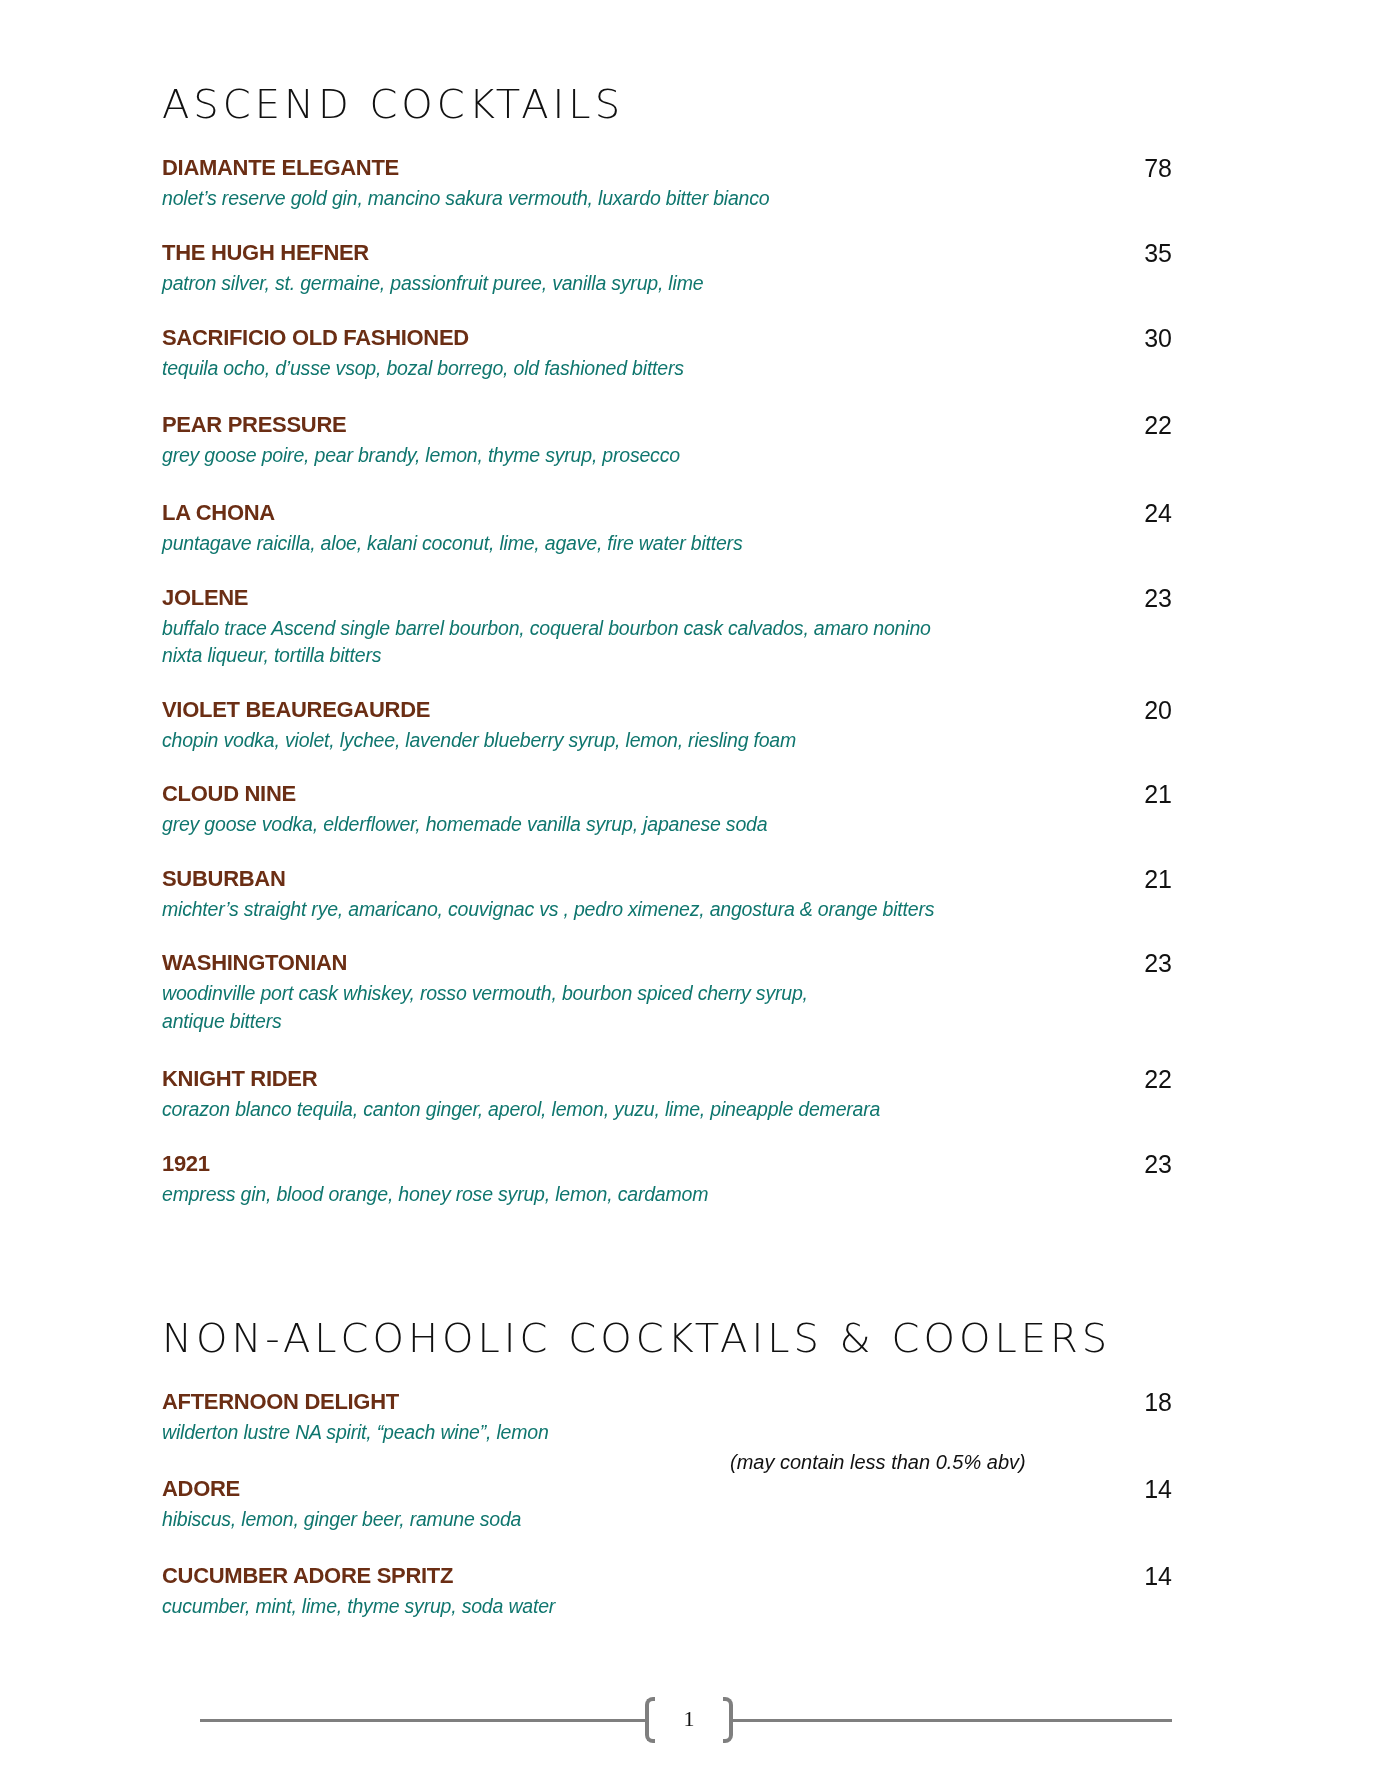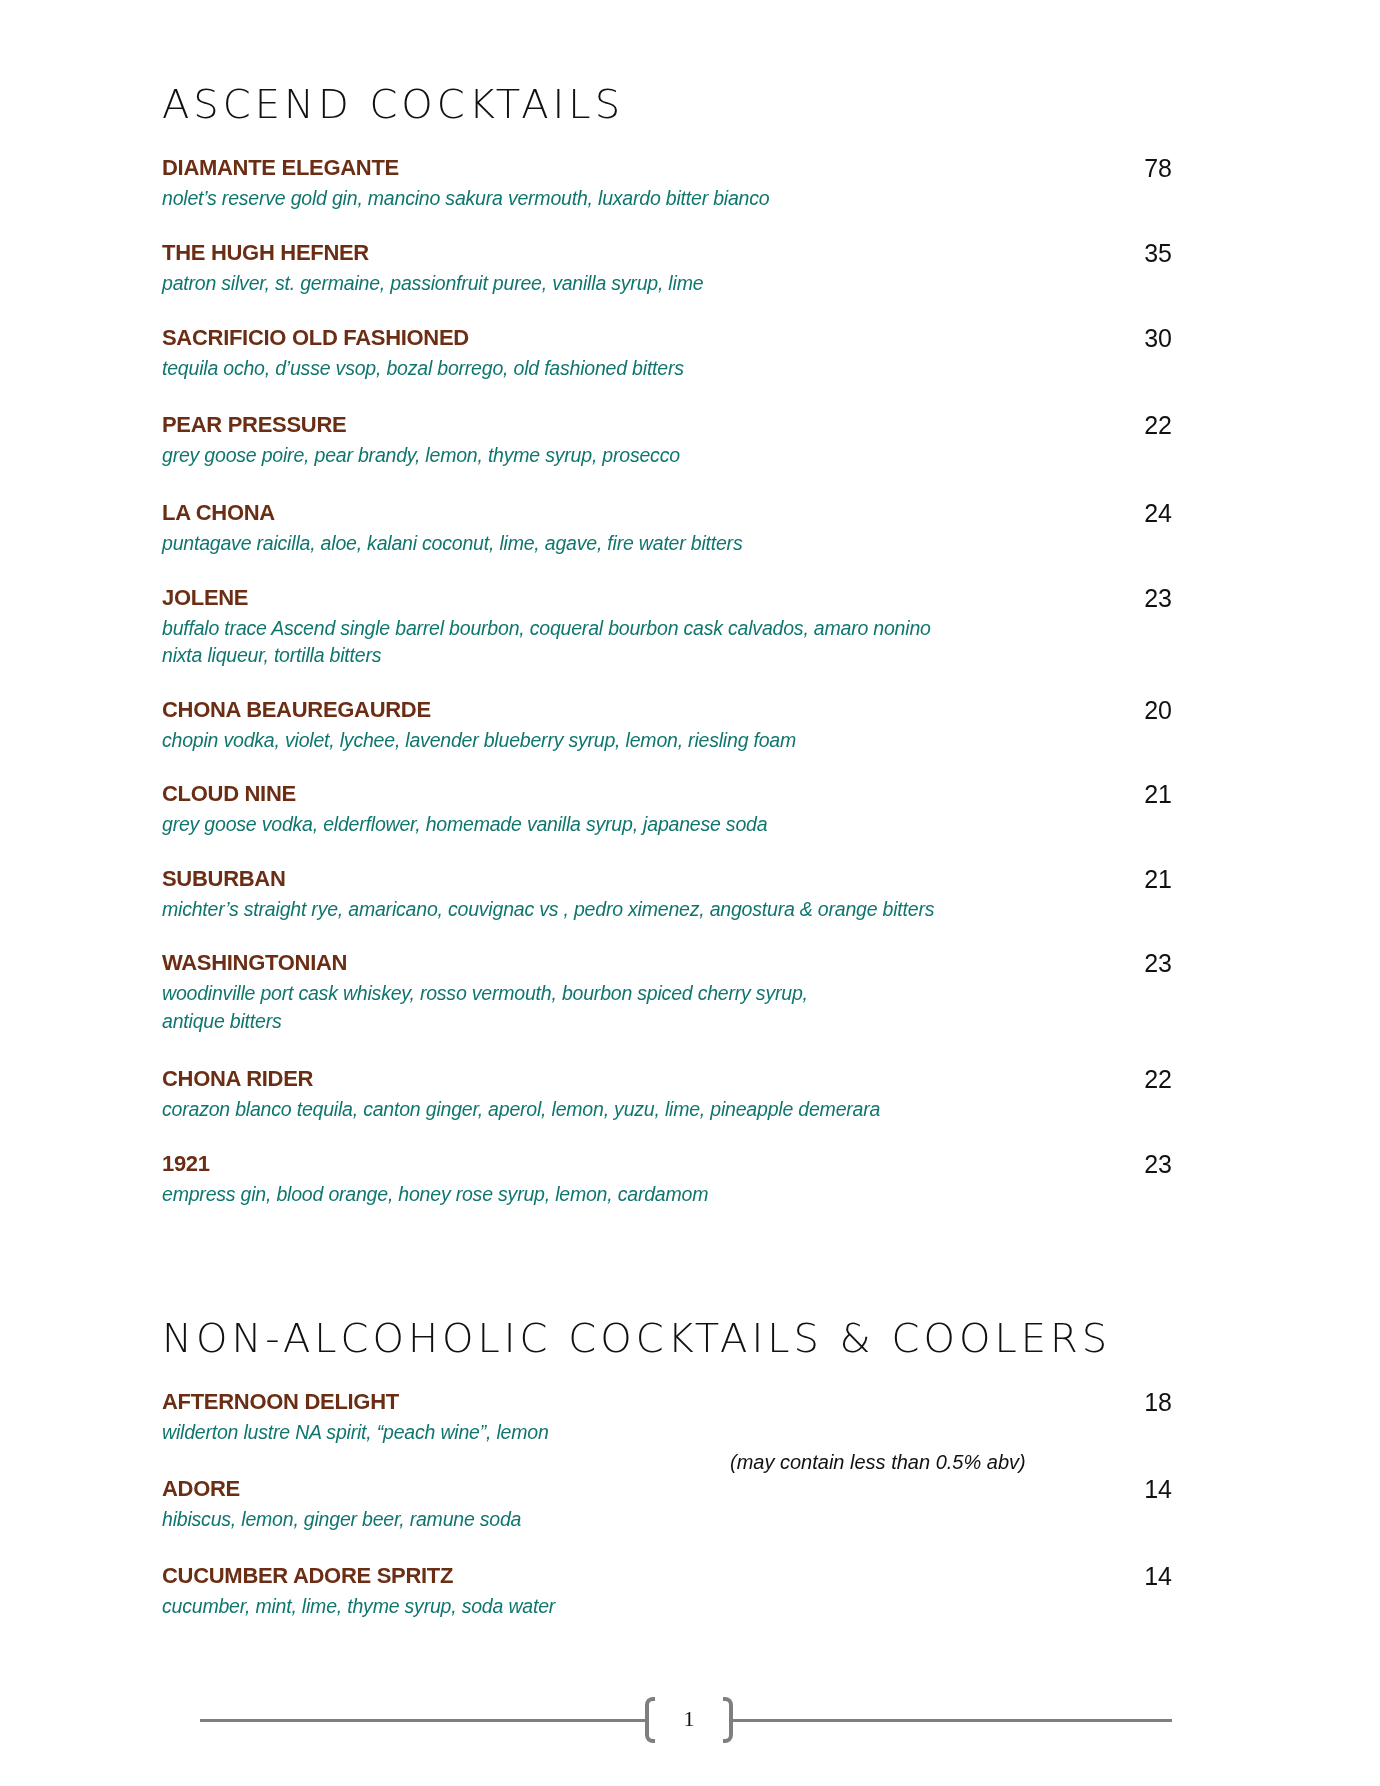--- a/index.html
+++ b/index.html
@@ -91,21 +91,21 @@
   </div>
 
   <div class="item" style="top:585px;">
     <div class="item-name">JOLENE</div>
     <div class="item-price">23</div>
     <div class="item-desc">buffalo trace Ascend single barrel bourbon, coqueral bourbon cask calvados, amaro nonino</div>
     <div class="item-desc" style="top:56px;">nixta liqueur, tortilla bitters</div>
   </div>
 
   <div class="item" style="top:697px;">
-    <div class="item-name">CHONA BEAUREGAURDE</div>
+    <div class="item-name">VIOLET BEAUREGAURDE</div>
     <div class="item-price">20</div>
     <div class="item-desc">chopin vodka, violet, lychee, lavender blueberry syrup, lemon, riesling foam</div>
   </div>
 
   <div class="item" style="top:781px;">
     <div class="item-name">CLOUD NINE</div>
     <div class="item-price">21</div>
     <div class="item-desc">grey goose vodka, elderflower, homemade vanilla syrup, japanese soda</div>
   </div>
 
@@ -116,21 +116,21 @@
   </div>
 
   <div class="item" style="top:950px;">
     <div class="item-name">WASHINGTONIAN</div>
     <div class="item-price">23</div>
     <div class="item-desc">woodinville port cask whiskey, rosso vermouth, bourbon spiced cherry syrup,</div>
     <div class="item-desc" style="top:57px;">antique bitters</div>
   </div>
 
   <div class="item" style="top:1066px;">
-    <div class="item-name">CHONA RIDER</div>
+    <div class="item-name">KNIGHT RIDER</div>
     <div class="item-price">22</div>
     <div class="item-desc">corazon blanco tequila, canton ginger, aperol, lemon, yuzu, lime, pineapple demerara</div>
   </div>
 
   <div class="item" style="top:1151px;">
     <div class="item-name">1921</div>
     <div class="item-price">23</div>
     <div class="item-desc">empress gin, blood orange, honey rose syrup, lemon, cardamom</div>
   </div>
 

